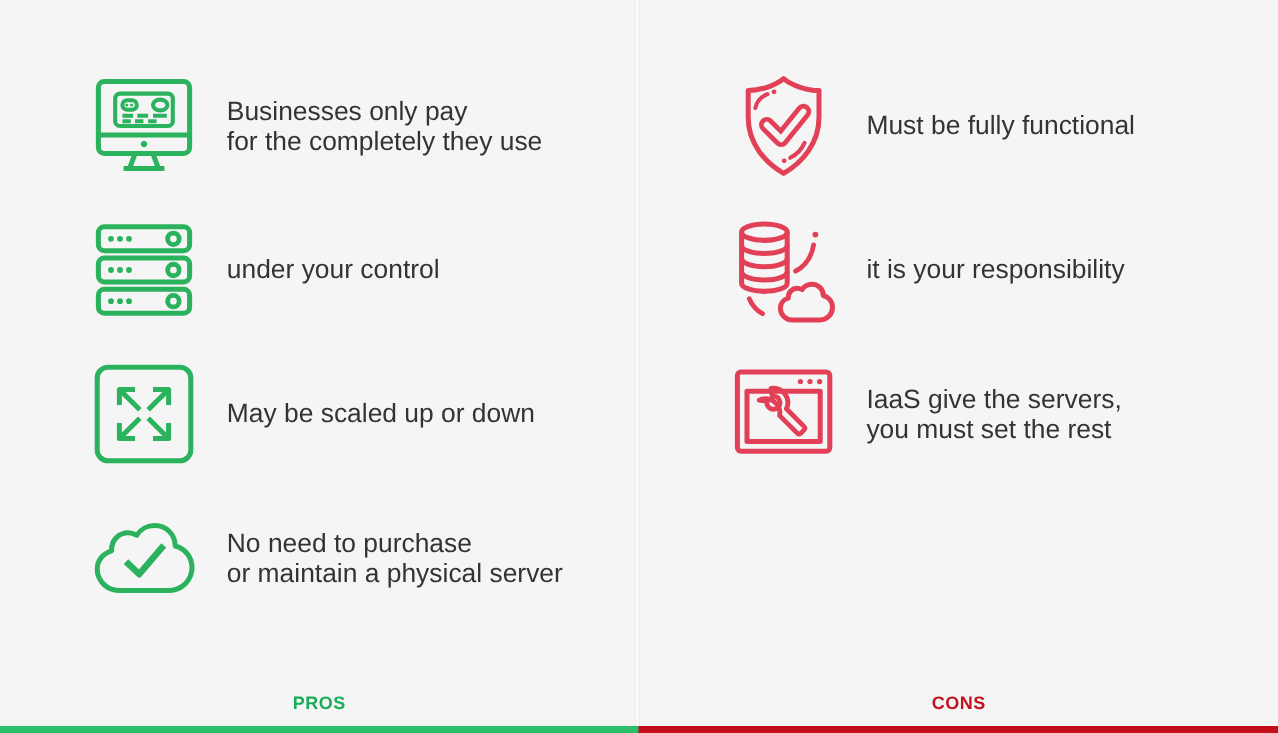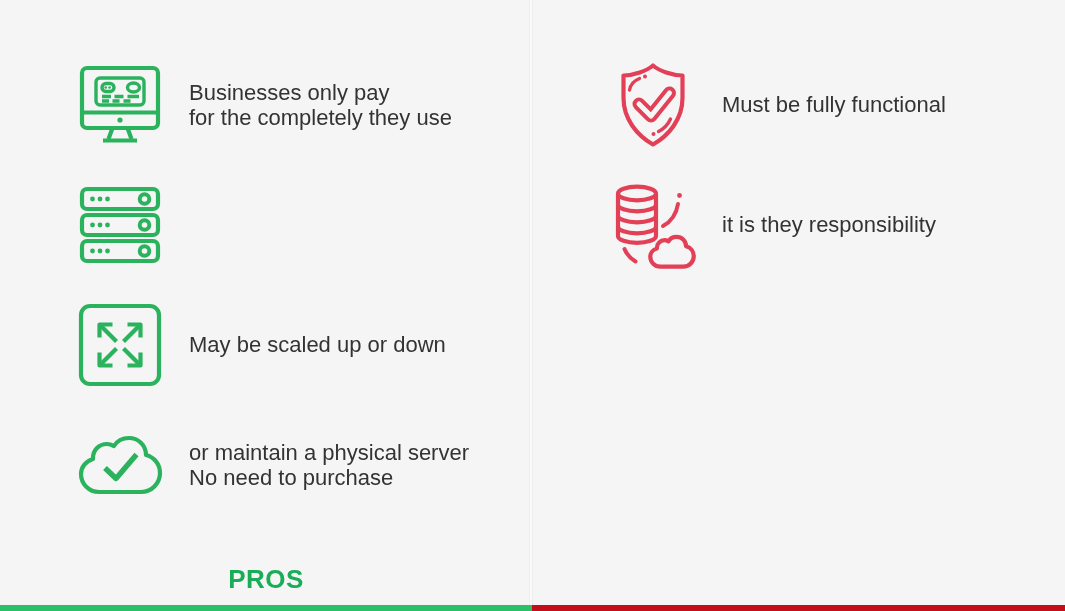--- a/index.html
+++ b/index.html
@@ -23,21 +23,21 @@
   .col-pros .icon-box{color:var(--pros-accent);}
   .col-cons .icon-box{color:var(--cons-accent);}
   .icon-box svg{display:block;width:90px;height:90px;fill:none;stroke:currentColor;stroke-width:4.2;stroke-linejoin:round;}
   .fill{fill:currentColor;stroke:none;}
   .thin{stroke-width:3.4;}
   .rnd{stroke-linecap:round;}
   .bgstroke{stroke:var(--background);}
   .desc{margin-left:24px;font-size:22px;line-height:25.5px;color:var(--text);}
   .col-label{
     position:absolute;bottom:16px;left:0;right:0;text-align:center;
-    font-size:26px;font-weight:700;letter-spacing:.4px;
+    font-size:15px;font-weight:700;letter-spacing:.4px;
   }
   .col-pros .col-label{color:var(--pros-label);}
   .col-cons .col-label{color:var(--cons-label);}
   .divider{
     position:absolute;left:529px;top:0;height:605px;width:4px;
     background:linear-gradient(90deg,var(--divider),#ffffff 50%,var(--divider));
   }
   .bar{position:absolute;bottom:0;height:6px;width:533px;}
   .bar-pros{left:0;background:var(--pros-bar);}
   .bar-cons{right:0;background:var(--cons-bar);}
@@ -85,20 +85,21 @@
             <circle class="fill" cx="25" cy="45" r="2.4"></circle>
             <circle class="fill" cx="32.5" cy="45" r="2.4"></circle>
           <circle cx="69.5" cy="45" r="4.8" stroke-width="4"></circle>
           <circle class="fill" cx="17.5" cy="71" r="2.4"></circle>
             <circle class="fill" cx="25" cy="71" r="2.4"></circle>
             <circle class="fill" cx="32.5" cy="71" r="2.4"></circle>
           <circle cx="69.5" cy="71" r="4.8" stroke-width="4"></circle>
         </svg>
       </div>
       <div class="desc">
+        <div>under your control</div>
       </div>
     </div>
 
     <div class="row">
       <div class="icon-box">
         <svg viewBox="0 0 90 90" stroke-width="4.4">
           <rect x="6" y="6" width="78" height="78" rx="9"></rect>
           <path d="M24.5 37.5 V24.5 H37.5"></path>
             <path d="M26 26 L41.5 41.5"></path>
           <path d="M52.5 24.5 H65.5 V37.5"></path>
@@ -116,22 +117,22 @@
     </div>
 
     <div class="row">
       <div class="icon-box">
         <svg viewBox="0 0 90 90">
           <path d="M24 72 h42 c11 0 19 -9 19 -19 c0 -9 -6 -16 -14 -18 c0 -10 -8 -17 -17 -17 c-6 0 -12 3 -15 8 c-2 -1 -4 -2 -7 -2 c-8 0 -14 6 -14 14 v1 c-7 2 -12 8 -12 15 c0 10 8 18 18 18 z"></path>
           <path d="M30 48 L41 58.5 L61.5 34.5" stroke-width="5.4"></path>
         </svg>
       </div>
       <div class="desc">
+        <div>No need to purchase</div>
         <div>or maintain a physical server</div>
-        <div>No need to purchase</div>
       </div>
     </div>
 
   </div>
   <div class="col-label">PROS</div>
 </div>
 
 <div class="column col-cons">
   <div class="rows">
 
@@ -162,23 +163,42 @@
           <path d="M10 46.5 C10 50.3 18.5 53.3 29 53.3 C39.5 53.3 48 50.3 48 46.5"></path>
           <path class="rnd" d="M55 46 C63.5 41.5 68.5 33 70 24" stroke-width="4"></path>
           <circle class="fill" cx="71.5" cy="15.5" r="2.4"></circle>
           <path class="rnd" d="M16.5 69 C18.5 74 22.5 78.5 27.5 81.5" stroke-width="4"></path>
           <g transform="translate(39 47) scale(0.55)">
             <path d="M24 72 h42 c11 0 19 -9 19 -19 c0 -9 -6 -16 -14 -18 c0 -10 -8 -17 -17 -17 c-6 0 -12 3 -15 8 c-2 -1 -4 -2 -7 -2 c-8 0 -14 6 -14 14 v1 c-7 2 -12 8 -12 15 c0 10 8 18 18 18 z" stroke-width="7.6"></path>
           </g>
         </svg>
       </div>
       <div class="desc">
-        <div>it is they responsibility</div>
-      </div>
-    </div>
-
+        <div>it is your responsibility</div>
+      </div>
+    </div>
+
+    <div class="row">
+      <div class="icon-box">
+        <svg viewBox="0 0 90 90">
+          <rect x="6.5" y="10" width="77" height="66" rx="3"></rect>
+          <rect x="14.5" y="26" width="61" height="42"></rect>
+          <circle class="fill" cx="59" cy="18" r="2.2"></circle>
+          <circle class="fill" cx="67" cy="18" r="2.2"></circle>
+          <circle class="fill" cx="75" cy="18" r="2.2"></circle>
+          <g transform="translate(0 2) rotate(-45 45 42)">
+            <path d="M41 62 L41 41.3 A12 12 0 0 0 38.1 20.2 L41.9 25.5 A5.5 5.5 0 1 0 48.1 25.5 L51.9 20.2 A12 12 0 0 1 49 41.3 L49 62 Q49 64.2 46.8 64.2 L43.2 64.2 Q41 64.2 41 62 Z" stroke-width="4"></path>
+          </g>
+        </svg>
+      </div>
+      <div class="desc">
+        <div>IaaS give the servers,</div>
+        <div>you must set the rest</div>
+      </div>
+    </div>
 
   </div>
+  <div class="col-label">CONS</div>
 </div>
 
 <div class="divider"></div>
 <div class="bar bar-pros"></div>
 <div class="bar bar-cons"></div>
 
 </body></html>

